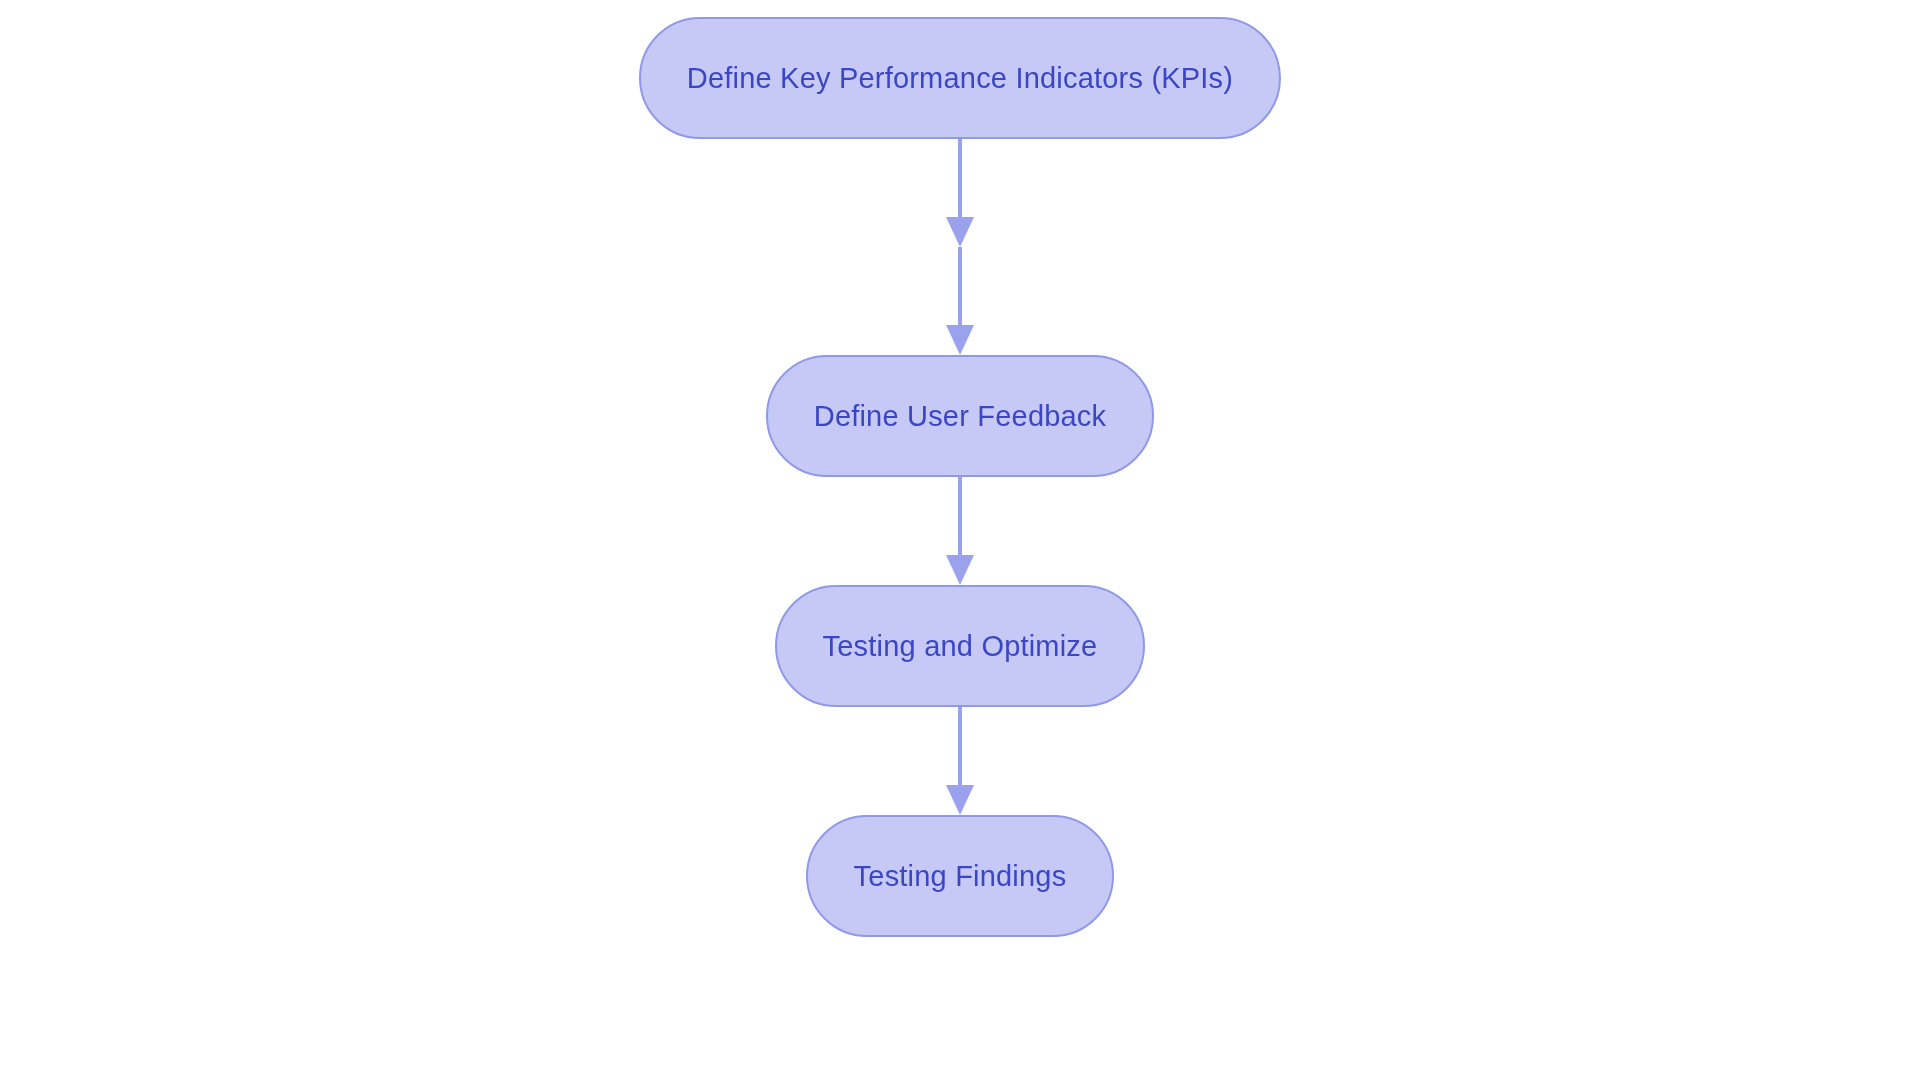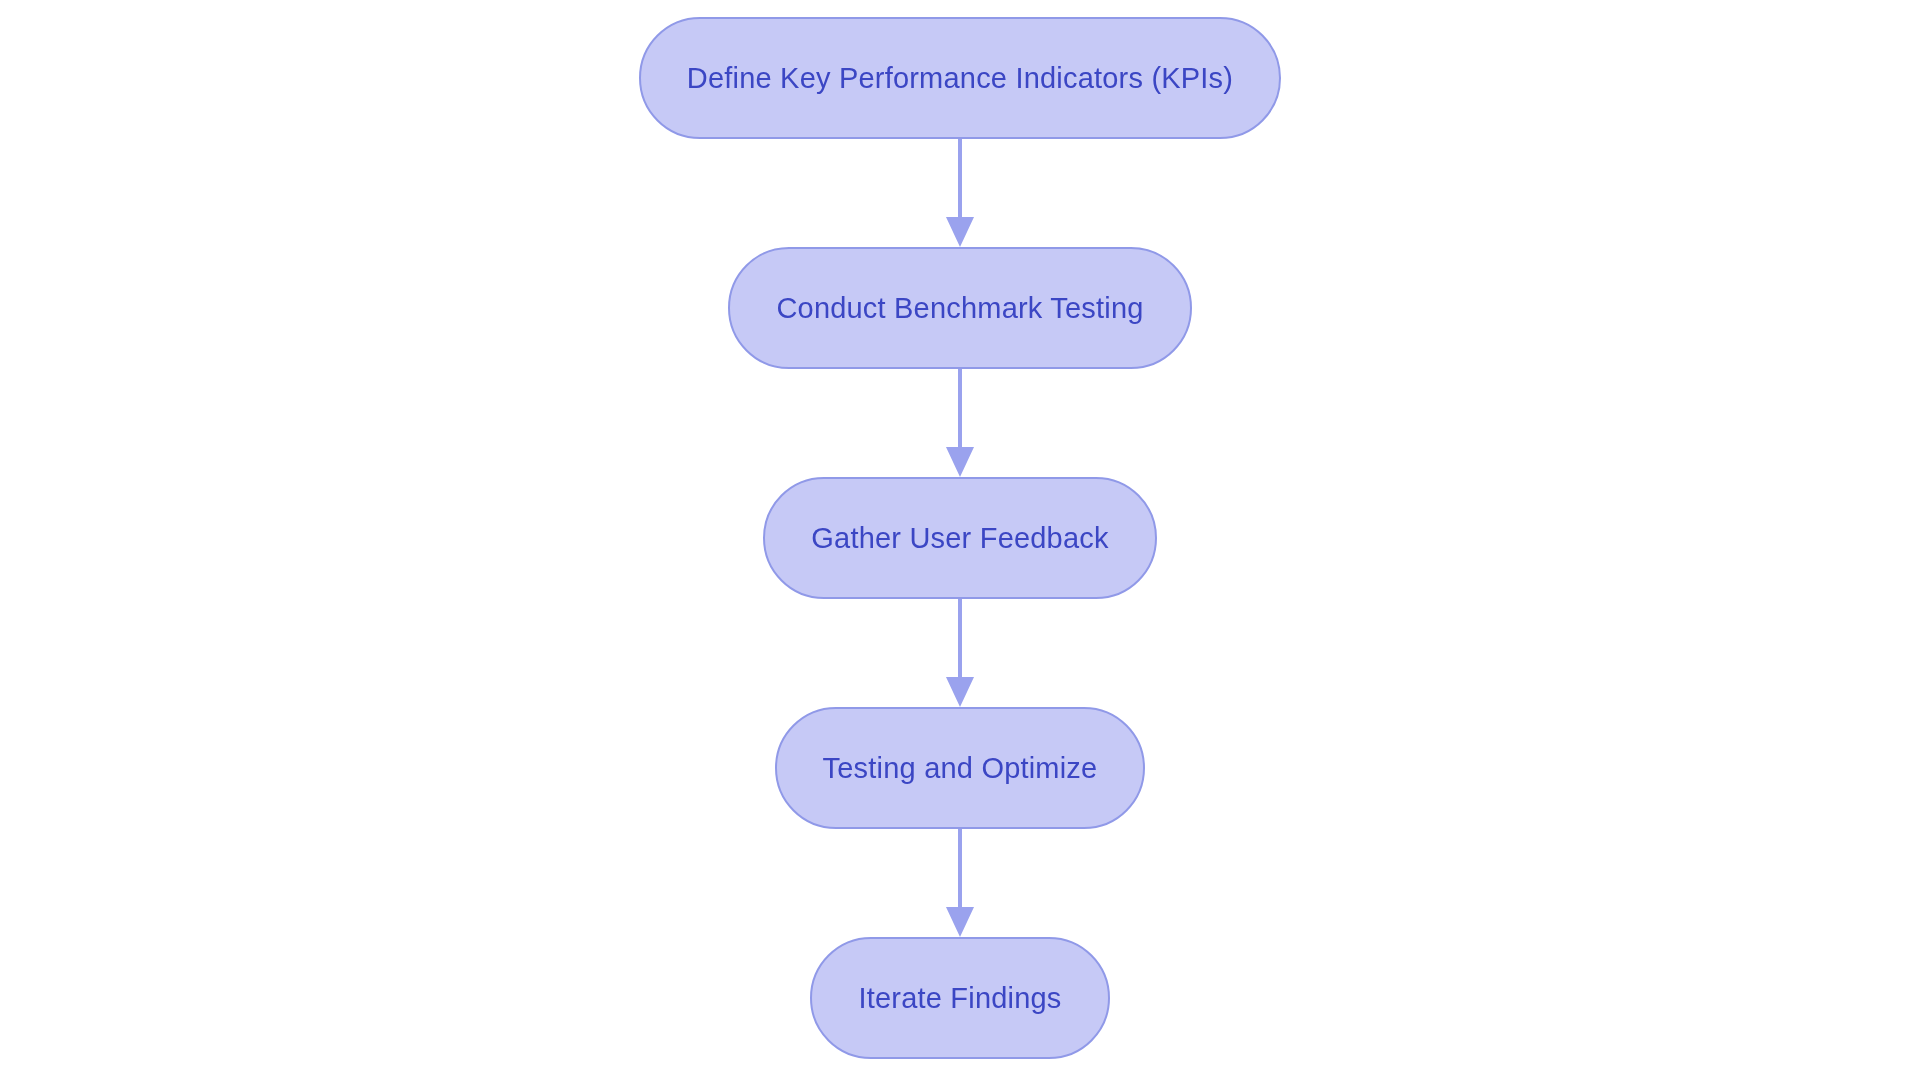--- a/index.html
+++ b/index.html
@@ -62,30 +62,29 @@
 </head>
 <body>
 
 <div class="canvas">
   <div class="flow" id="flow">
       <div class="node">Define Key Performance Indicators (KPIs)</div>
       <div class="arrow">
         <div class="arrow-line"></div>
         <div class="arrow-head"></div>
       </div>
-      <div class="node">Conduct Benchmark Testing</div>
       <div class="arrow">
         <div class="arrow-line"></div>
         <div class="arrow-head"></div>
       </div>
-      <div class="node">Gather User Feedback</div>
+      <div class="node">Define User Feedback</div>
       <div class="arrow">
         <div class="arrow-line"></div>
         <div class="arrow-head"></div>
       </div>
       <div class="node">Testing and Optimize</div>
       <div class="arrow">
         <div class="arrow-line"></div>
         <div class="arrow-head"></div>
       </div>
-      <div class="node">Iterate Findings</div>
+      <div class="node">Testing Findings</div>
     </div>
 </div>
 
 </body></html>

